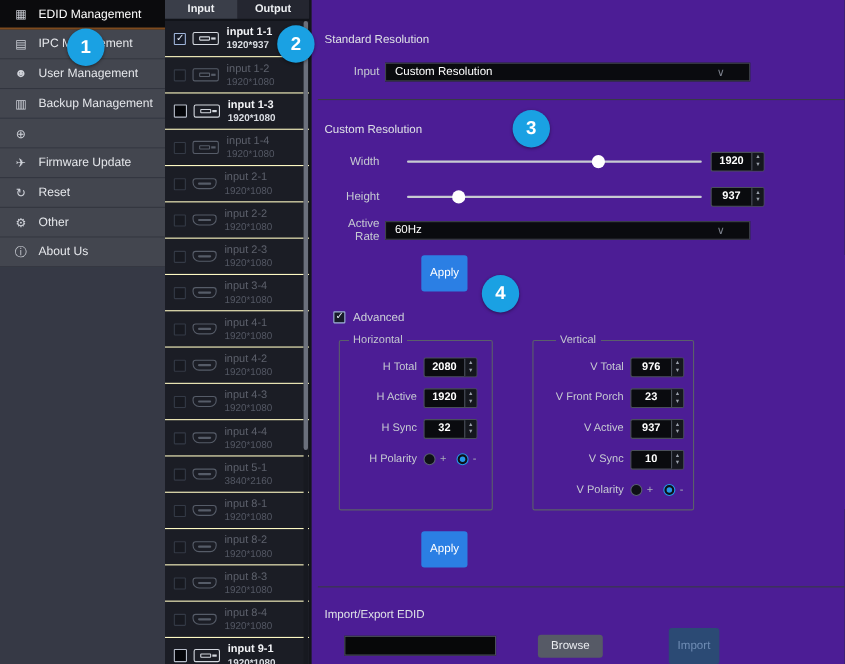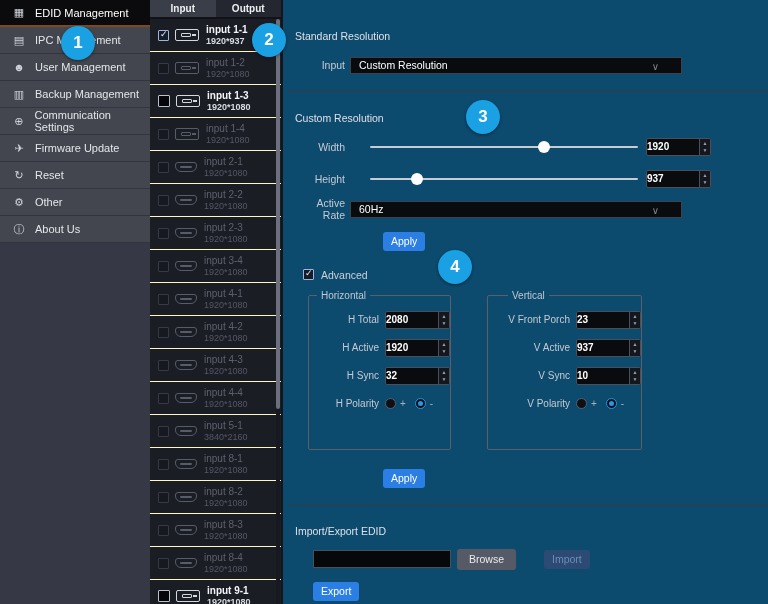--- a/index.html
+++ b/index.html
@@ -39,21 +39,21 @@
   .con.hdmi::before { content:""; position:absolute; left:4px; right:4px; top:3px; height:2px; background:#565c68; border-radius:1px; }
   .lit .con.dvi, .lit .con.dvi::before, .lit .con.dvi::after { border-color:#d3d7de; }
   .ltxt { display:flex; flex-direction:column; line-height:11px; }
   .nm { font-size:10px; color:#5d616c; }
   .rs { font-size:9px; color:#545864; margin-top:1px; }
   .lit .nm { color:#f3f4f7; font-weight:bold; }
   .lit .rs { color:#d9dce2; font-weight:bold; }
   .vscroll { position:absolute; top:19px; right:1px; width:4px; bottom:0; background:#171920; }
   .vthumb { position:absolute; top:0; left:0; width:4px; height:390px; background:#6b707c; border-radius:2px; }
   
-  .main { flex:1; background:#0c4a6e; padding:0 0 0 12px; }
+  .main { flex:1; background:#4c1d95; padding:0 0 0 12px; }
   .sec-title { font-size:10.5px; color:#dde0e6; height:13px; }
   .t-std { margin-top:30px; }
   .t-custom { margin-top:21px; }
   .t-import { margin-top:19px; }
   .frow { display:flex; align-items:center; height:18px; }
   .r-inputdd { margin-top:13px; }
   .r-width { margin-top:13px; }
   .r-height { margin-top:14px; }
   .r-frame { margin-top:12px; }
   .lbl { width:50px; text-align:right; font-size:10.5px; color:#c6cad2; flex:none; }
@@ -61,47 +61,47 @@
   .lbl.sl-lbl { margin-right:25px; }
   .dd { position:relative; width:332px; height:17px; background:#0a0b0f; border:1px solid #3e424c;
         color:#fff; font-size:10.5px; line-height:15px; padding-left:8px; cursor:pointer; }
   .dd .chev { position:absolute; right:22px; top:1px; color:#7d828d; font-size:10px; }
   .divider { border-top:1px solid #383b45; margin:16px 0 0 -6px; }
   .divider2 { margin-top:17px; }
   .slider { width:268px; height:12px; position:relative; flex:none; cursor:pointer; }
   .strack { position:absolute; left:0; right:0; top:5px; height:2px; background:#c7cbd2; border-radius:1px; }
   .knob { position:absolute; top:0; width:12px; height:12px; border-radius:50%; background:#ffffff; }
   .spin { display:flex; height:18px; border:1px solid #4a4f5a; background:#0a0b0f; border-radius:2px; flex:none; margin-left:8px; }
-  .spin .val { width:52px; color:#fff; font-size:10px; font-weight:bold; line-height:16px; }
+  .spin .val { width:36px; color:#fff; font-size:10px; font-weight:bold; text-align:center; line-height:16px; }
   .spin .arrows { width:11px; border-left:1px solid #4a4f5a; background:#15171e; display:flex; flex-direction:column; }
   .spin .arrows span { flex:1; text-align:center; color:#9ba1ac; cursor:pointer; }
   .spin .up::before { content:"▲"; font-size:5px; display:block; line-height:8px; }
   .spin .dn::before { content:"▼"; font-size:5px; display:block; line-height:7px; }
-  .btn { display:inline-block; border:none; border-radius:3px; font-size:10.5px; line-height:19px; height:19px;
+  .btn { display:inline-block; border:none; border-radius:3px; font-size:10.5px; line-height:19px; height:33px;
          padding:0 8px; cursor:pointer; font-family:inherit; }
   .btn-blue { background:#2b7fe4; color:#ffffff; }
   .apply1 { margin:14px 0 0 88px; }
   .apply2 { margin:19px 0 0 88px; }
   .adv-row { margin-top:17px; display:flex; align-items:center; padding-left:8px; height:13px; }
   .adv-row .cb { margin-right:7px; }
   .adv-row .lab { font-size:10.5px; color:#ccd0d8; }
   .fsets { display:flex; margin-top:9px; }
   fieldset { width:140px; border:1px solid #5a5f6a; border-radius:2px; padding:4px 0 10px 0; height:160px; }
   fieldset.fh { margin-left:13px; }
   fieldset.fv { margin-left:36px;padding-left:12px; }
   legend { font-size:10px; color:#c3c7cf; margin-left:8px; padding:0 4px; }
   .frow2 { display:flex; align-items:center; height:19px; margin-top:9px; }
   .frow2:first-of-type { margin-top:5px; }
   .flbl { width:70px; text-align:right; font-size:10px; color:#c6cad2; flex:none; margin-right:6px; }
   .fspin { margin-left:0; }
   .radio { width:11px; height:11px; border-radius:50%; background:#0e1015; border:1px solid #596070; flex:none; position:relative; cursor:pointer; }
   .radio.sel { border-color:#2596e8; }
   .radio.sel::after { content:""; position:absolute; inset:2px; border-radius:50%; background:#2596e8; }
   .sign { font-size:10px; color:#aab0ba; margin:0 9px 0 4px; }
-  .filerow { display:flex; align-items:center; margin-top:11px; height:20px; }
+  .filerow { display:flex; align-items:center; margin-top:11px; height:20px;gap:32px; }
   .filebox { width:138px; height:18px; background:#070809; border:1px solid #4a4f5a; margin-left:18px; color:#fff; font-size:10px; padding:0 4px; font-family:inherit; }
   .btn-gray { background:#565a66; color:#e9ebef; margin-left:6px; padding:0 12px; height:21px; line-height:21px; }
   .btn-disabled { background:#2b4a74; color:#6f8cb4; margin-left:28px; }
   .exportbtn { margin:13px 0 0 18px; }
   
   .callout { position:absolute; width:34px; height:34px; border-radius:50%; background:#1aa1e3; color:#fff;
              font-size:17px; font-weight:bold; display:flex; align-items:center; justify-content:center;
              box-shadow:0 1px 3px rgba(0,0,0,.45); z-index:9; }
   .c1 { left:61px; top:26px; }
   .c2 { left:252px; top:23px; }
@@ -123,21 +123,20 @@
   <div class="side-item">
     <span class="s-ico">☻</span>
     <span>User Management</span>
   </div>
   <div class="side-item">
     <span class="s-ico">▥</span>
     <span>Backup Management</span>
   </div>
   <div class="side-item">
     <span class="s-ico">⊕</span>
-    <span>Communication Settings</span>
   </div>
   <div class="side-item">
     <span class="s-ico">✈</span>
     <span>Firmware Update</span>
   </div>
   <div class="side-item">
     <span class="s-ico">↻</span>
     <span>Reset</span>
   </div>
   <div class="side-item">
@@ -406,20 +405,30 @@
         <span class="radio"></span>
         <span class="sign">+</span>
         <span class="radio sel"></span>
         <span class="sign">-</span>
       </div>
     </fieldset>
 
     <fieldset class="fv">
       <legend>Vertical</legend>
       <div class="frow2">
+        <span class="flbl">V Total</span>
+        <div class="spin fspin">
+          <span class="val">976</span>
+          <span class="arrows">
+              <span class="up"></span>
+              <span class="dn"></span>
+            </span>
+        </div>
+      </div>
+      <div class="frow2">
         <span class="flbl">V Front Porch</span>
         <div class="spin fspin">
           <span class="val">23</span>
           <span class="arrows">
               <span class="up"></span>
               <span class="dn"></span>
             </span>
         </div>
       </div>
       <div class="frow2">

